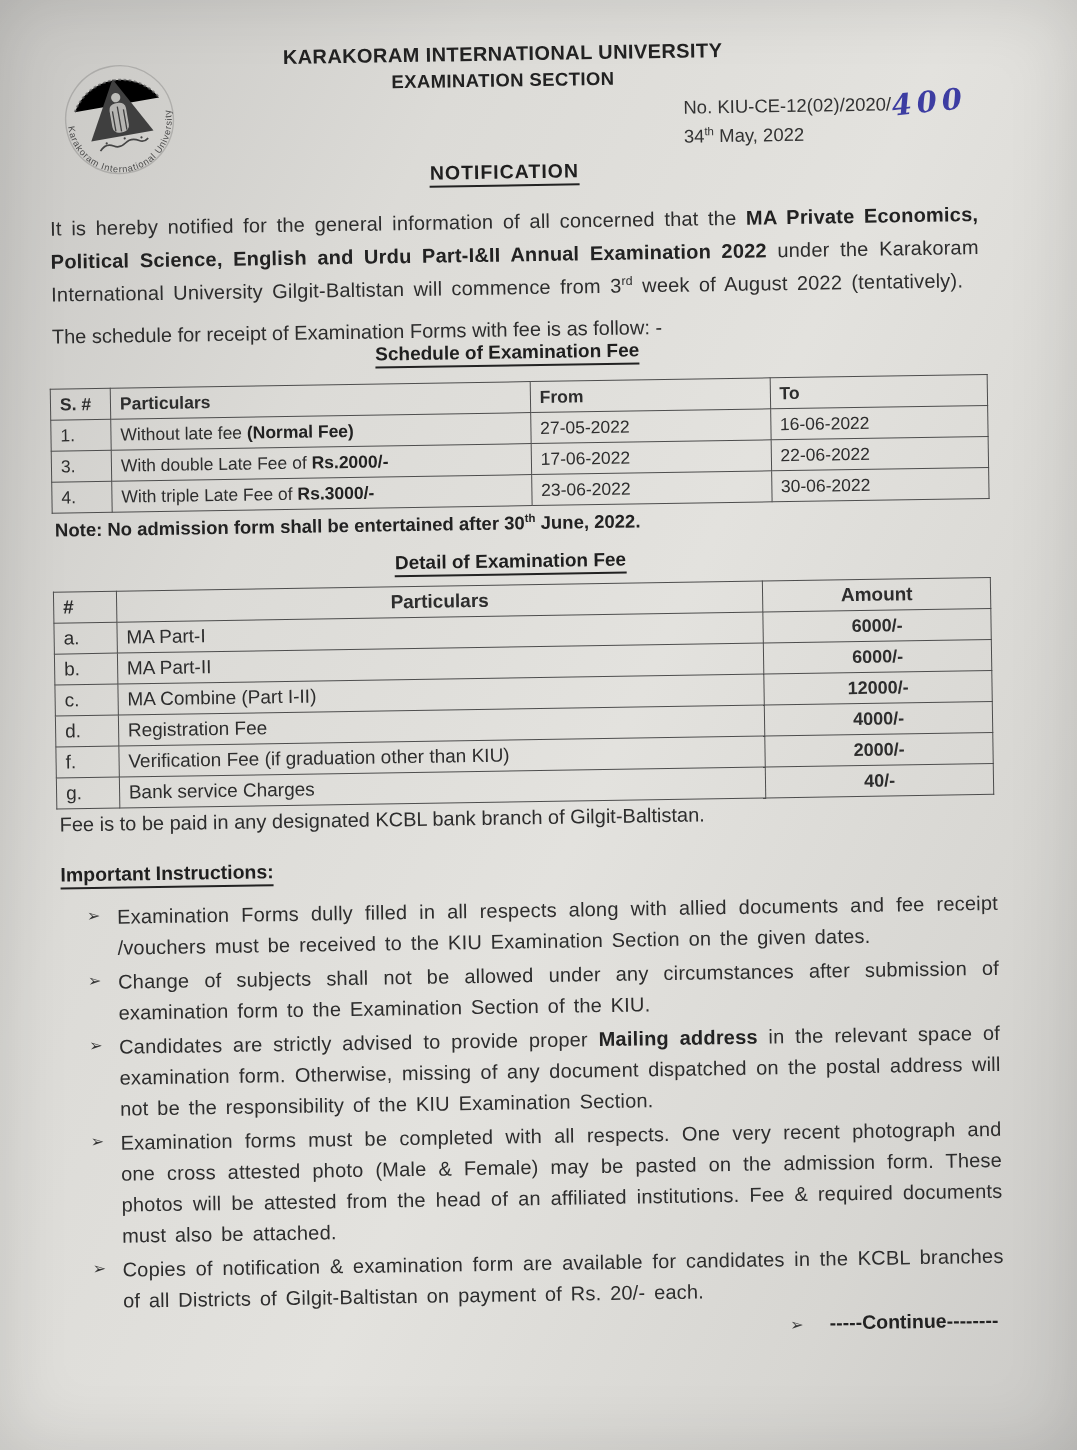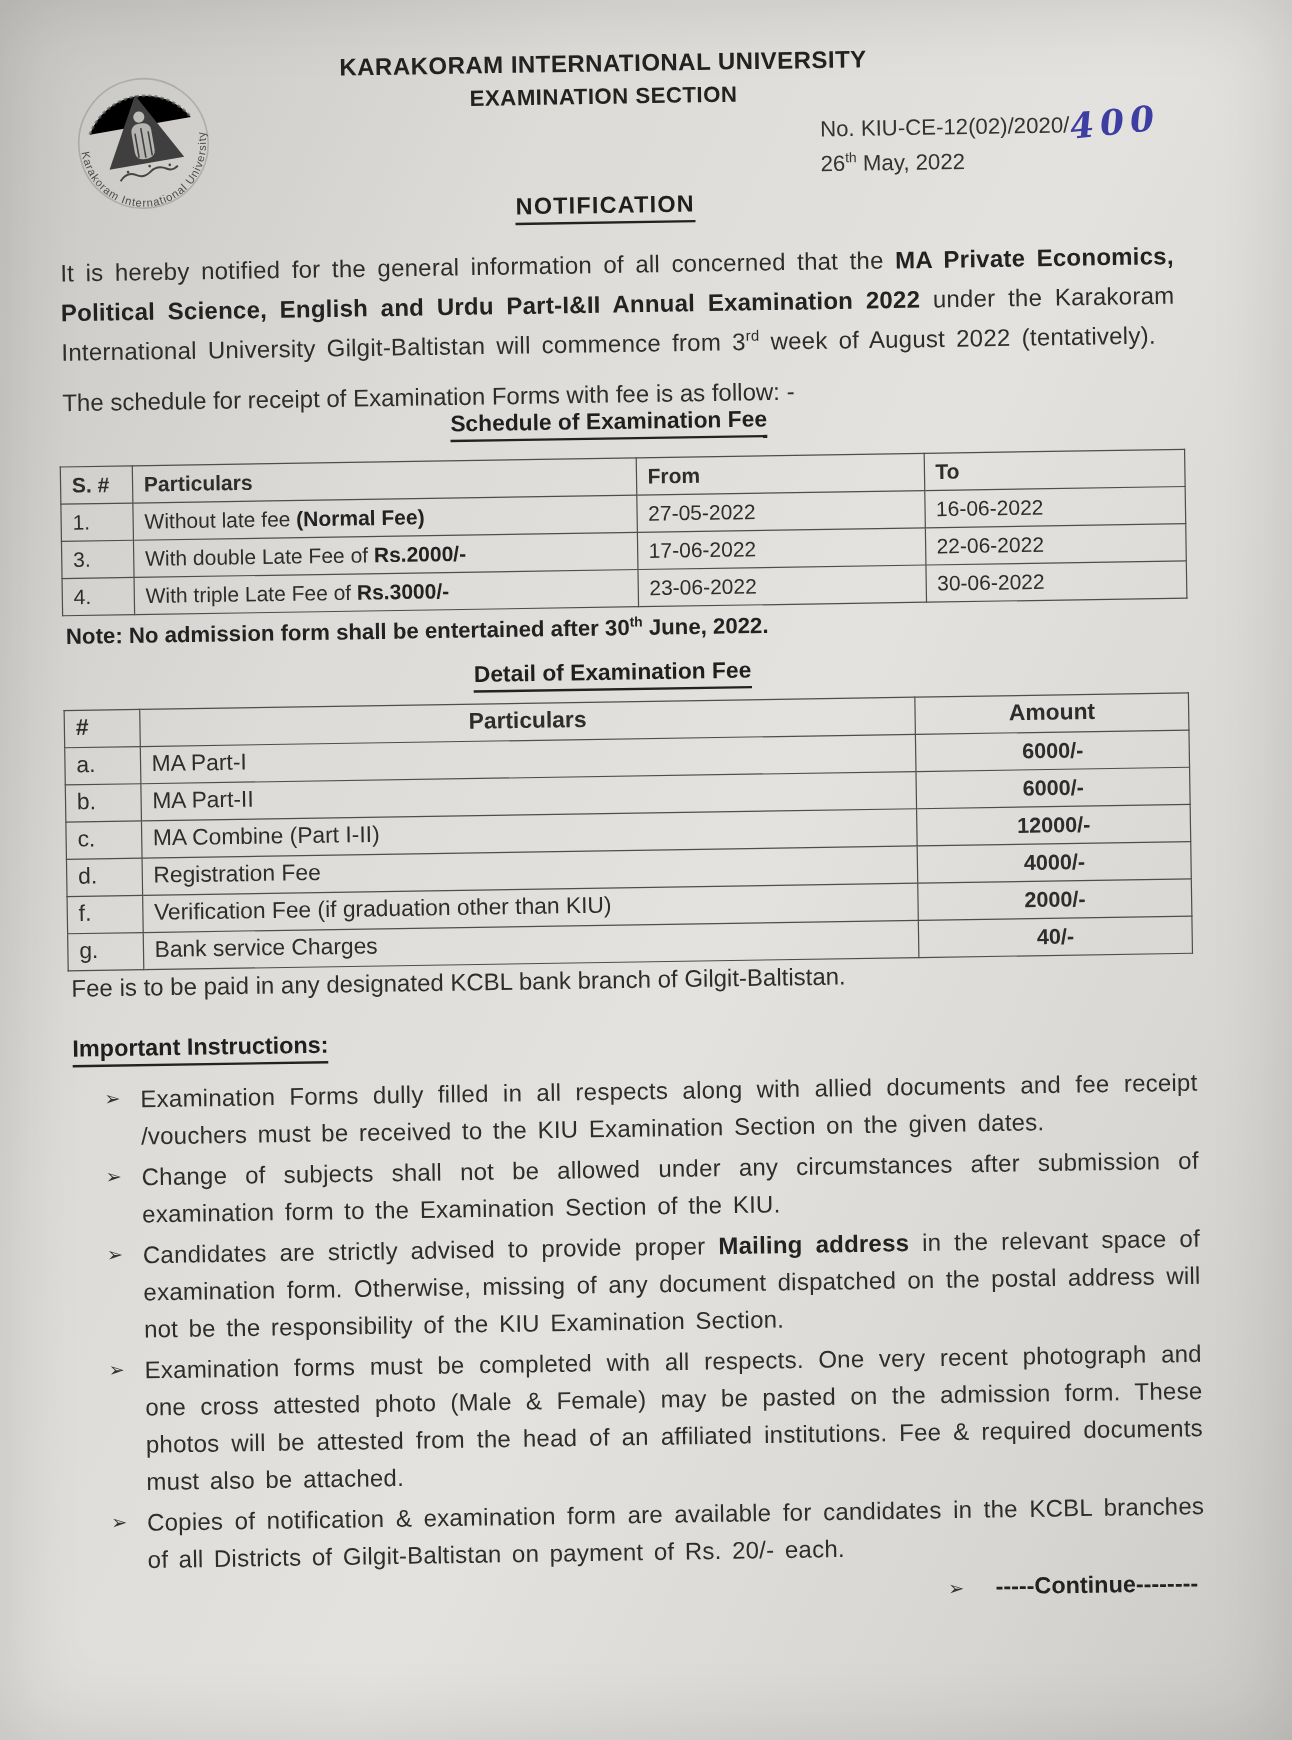--- a/index.html
+++ b/index.html
@@ -97,21 +97,21 @@
       <div class="hdr-center">
         <div class="hdr-line1">KARAKORAM INTERNATIONAL UNIVERSITY</div>
         <div class="hdr-line2">EXAMINATION SECTION</div>
       </div>
 
       <div class="refblk">
         <div class="row">
           <span>No. KIU-CE-12(02)/2020/</span><span class="hand">400</span>
         </div>
         <div class="row">
-          <span>26</span><sup>th</sup><span> May, 2022</span>
+          <span>34</span><sup>th</sup><span> May, 2022</span>
         </div>
       </div>
     </div>
 
     <div class="center-row">
       <span class="notif u2">NOTIFICATION</span>
     </div>
 
     <p class="par"><span>It is hereby notified for the general information of all concerned that the </span><span class="b">MA Private Economics, Political Science, English and Urdu Part-I&amp;II Annual Examination 2022</span><span> under the Karakoram International University Gilgit-Baltistan will commence from 3</span><sup>rd</sup><span>  week of August 2022 (tentatively).</span></p>
 

